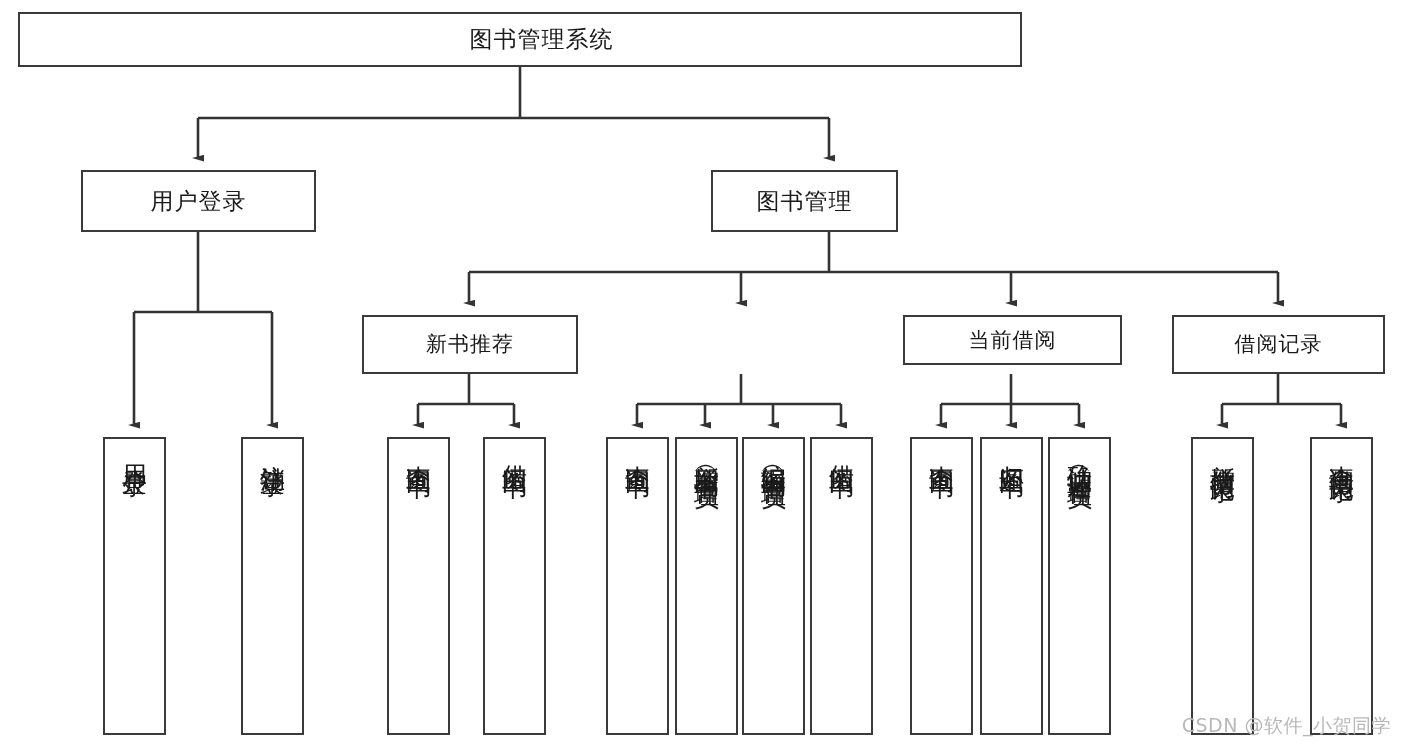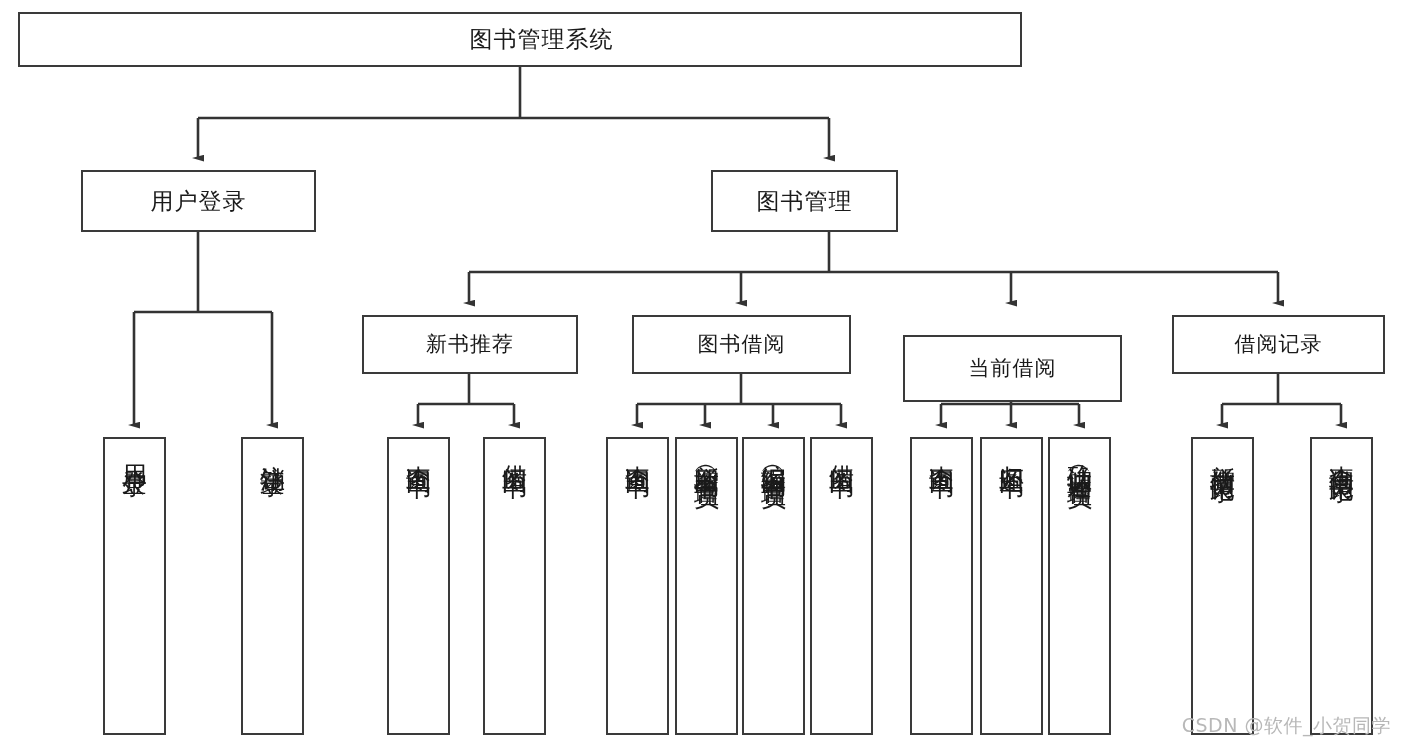--- a/index.html
+++ b/index.html
@@ -132,24 +132,21 @@
   <div class="node lvl1" style="left:81px; top:170px; width:235px; height:62px;">
     <span class="label">用户登录</span>
   </div>
   <div class="node lvl1" style="left:711px; top:170px; width:187px; height:62px;">
     <span class="label">图书管理</span>
   </div>
 
   <div class="node lvl2" style="left:362px; top:315px; width:216px; height:59px;">
     <span class="label">新书推荐</span>
   </div>
-  <div class="node lvl2" style="left:632px; top:315px; width:219px; height:59px;">
-    <span class="label">图书借阅</span>
-  </div>
-  <div class="node lvl2" style="left:903px; top:315px; width:219px; height:67px;margin-top:20px;">
+  <div class="node lvl2" style="left:903px; top:315px; width:219px; height:50px;">
     <span class="label">当前借阅</span>
   </div>
   <div class="node lvl2" style="left:1172px; top:315px; width:213px; height:59px;text-align:center;">
     <span class="label">借阅记录</span>
   </div>
 
   <div class="node vertical" style="left:103px; top:437px; width:63px; height:298px;">
     <span class="label">用户登录</span>
   </div>
   <div class="node vertical" style="left:241px; top:437px; width:63px; height:298px;">

